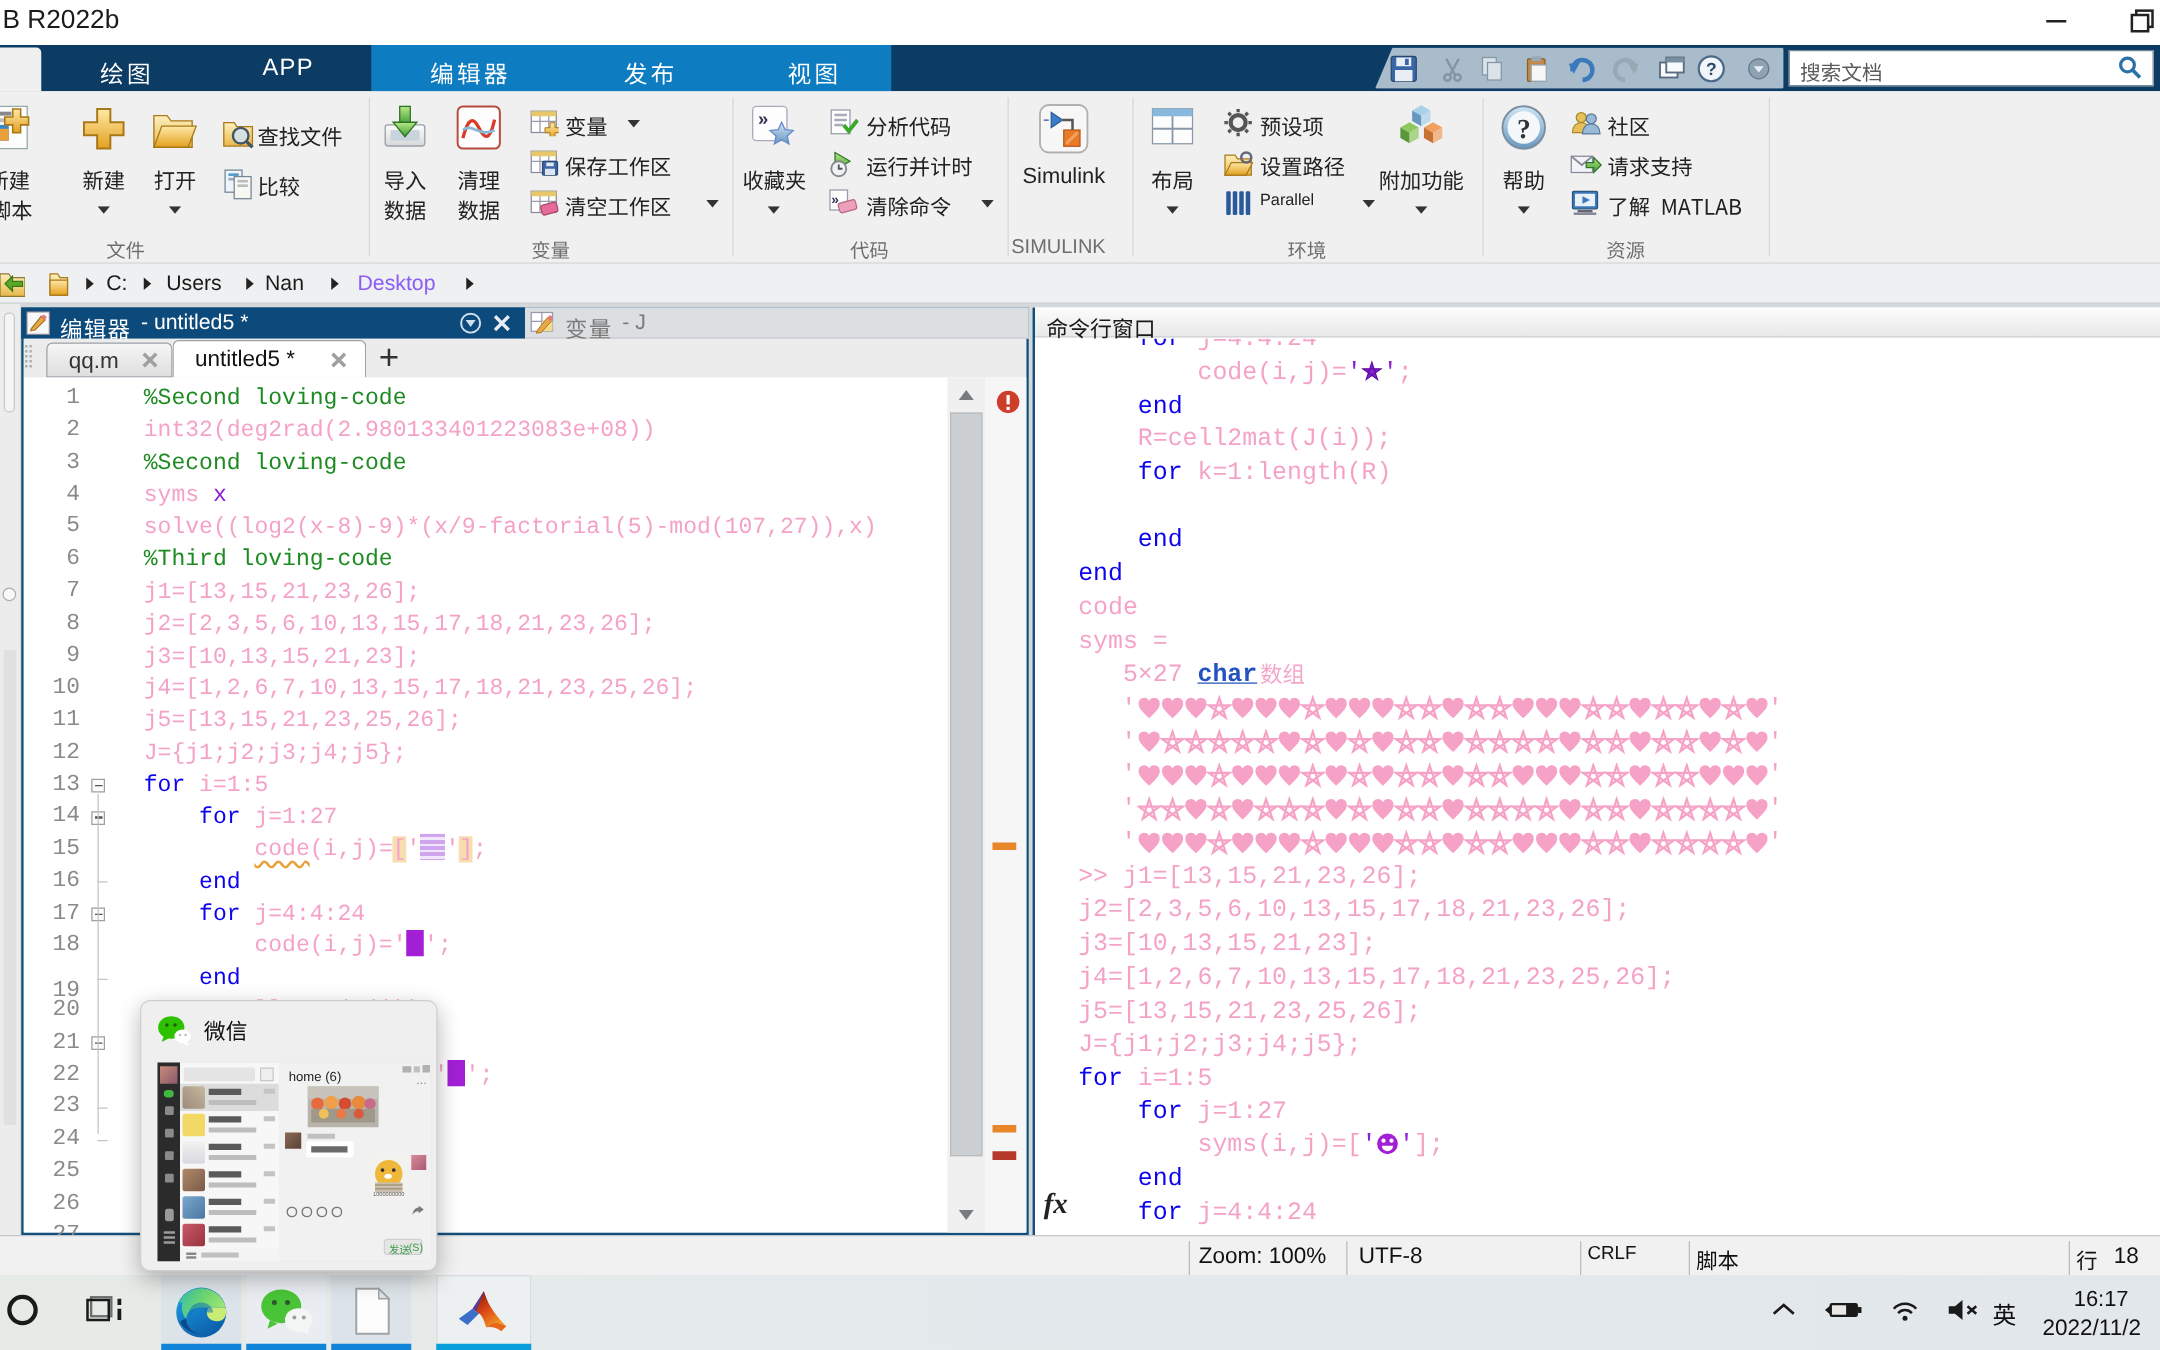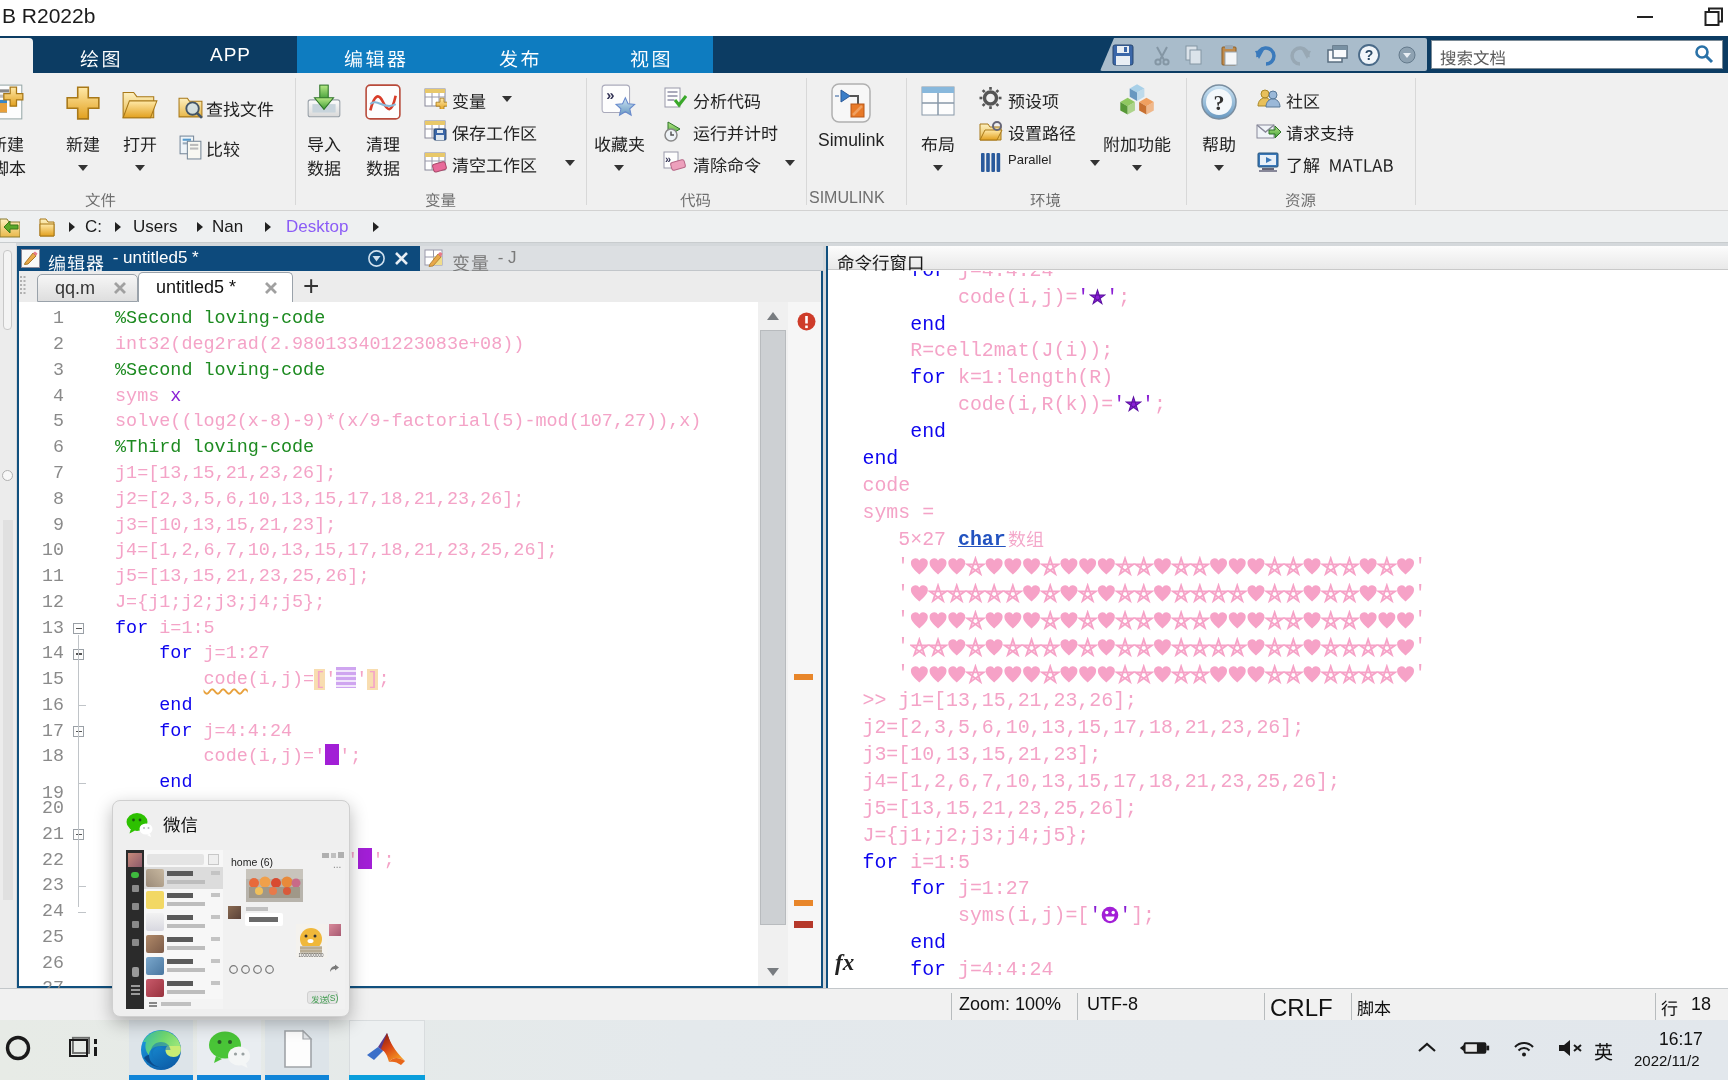--- a/index.html
+++ b/index.html
@@ -741,23 +741,20 @@
   </svg>
 <div class="lat" style="left:835px;top:950px;font-family:'Liberation Serif',serif;font-style:italic;font-weight:bold;font-size:23px;color:#222">fx</div>
 <div class="abs cw" style="left:828px;top:271px;width:900px;height:715px;overflow:hidden">
 <div class="cl" style="left:34.5px;top:-13.3px">    <span class="k">for</span><span class="p"> j=4:4:24</span></div>
 <div class="cl" style="left:34.5px;top:13.6px"><span class="p">        code(i,j)=</span><span class="v">'</span><svg style="vertical-align:-3px" width="17" height="18" viewBox="0 0 18.7 21">
         <use href="#ss" fill="#8a1fd4" stroke="#5a0fa0" stroke-width="1.2"></use>
       </svg><span class="v">'</span><span class="p">;</span></div>
 <div class="cl" style="left:34.5px;top:40.5px">    <span class="k">end</span></div>
 <div class="cl" style="left:34.5px;top:67.4px"><span class="p">    R=cell2mat(J(i));</span></div>
 <div class="cl" style="left:34.5px;top:94.3px">    <span class="k">for</span><span class="p"> k=1:length(R)</span></div>
-<div class="cl" style="left:34.5px;top:121.2px"><span class="p">        code(i,R(k))=</span><span class="v">'</span><svg style="vertical-align:-3px" width="17" height="18" viewBox="0 0 18.7 21">
-        <use href="#ss" fill="#8a1fd4" stroke="#5a0fa0" stroke-width="1.2"></use>
-      </svg><span class="v">'</span><span class="p">;</span></div>
 <div class="cl" style="left:34.5px;top:148.1px">    <span class="k">end</span></div>
 <div class="cl" style="left:34.5px;top:175.0px"><span class="k">end</span></div>
 <div class="cl" style="left:34.5px;top:201.9px"><span class="p">code</span></div>
 <div class="cl" style="left:34.5px;top:228.8px"><span class="p">syms =</span></div>
 <div class="cl" style="left:34.5px;top:255.7px"><span class="p">   5×27 </span><span class="L">char</span></div>
 <svg style="position:absolute;left:180.0px;top:254.2px;" width="36.0" height="24.3" viewBox="0 0 2000 1350">
       <g fill="#f4a6c9" transform="translate(0,1160) scale(1,-1)">
         <use href="#g6570" x="0"></use>
         <use href="#g7ec4" x="1000"></use>
       </g>
@@ -935,21 +932,21 @@
     </svg>
 </div>
 <div class="abs" style="left:0;top:988px;width:1728px;height:32px;background:#f1f1f1;border-top:1px solid #c3c7ca"></div>
 <div class="abs" style="left:951px;top:993px;width:1px;height:27px;background:#b8bcbe"></div>
 <div class="abs" style="left:1077px;top:993px;width:1px;height:27px;background:#b8bcbe"></div>
 <div class="abs" style="left:1264px;top:993px;width:1px;height:27px;background:#b8bcbe"></div>
 <div class="abs" style="left:1351px;top:993px;width:1px;height:27px;background:#b8bcbe"></div>
 <div class="abs" style="left:1655px;top:993px;width:1px;height:27px;background:#b8bcbe"></div>
 <div class="lat" style="left:959px;top:994px;font-size:18px;color:#111">Zoom: 100%</div>
 <div class="lat" style="left:1087px;top:994px;font-size:18px;color:#111">UTF-8</div>
-<div class="lat" style="left:1270px;top:994px;font-size:24px;color:#111">CRLF</div>
+<div class="lat" style="left:1270px;top:994px;font-size:15px;color:#111">CRLF</div>
 <svg style="position:absolute;left:1357.0px;top:995.0px;" width="34.0" height="23.0" viewBox="0 0 2000 1350">
     <g fill="#111" transform="translate(0,1160) scale(1,-1)">
       <use href="#g811a" x="0"></use>
       <use href="#g672c" x="1000"></use>
     </g>
   </svg>
 <svg style="position:absolute;left:1661.0px;top:995.0px;" width="17.0" height="23.0" viewBox="0 0 1000 1350">
     <g fill="#111" transform="translate(0,1160) scale(1,-1)">
       <use href="#g884c" x="0"></use>
     </g>
@@ -1037,21 +1034,21 @@
 <svg style="position:absolute;left:1557px;top:1038px;" width="28" height="20" viewBox="0 0 28 20">
     <path d="M2 7 h5 l6 -5 v16 l-6 -5 h-5 z" fill="#1a1a1a"></path>
     <path d="M17 7 l7 6 M24 7 l-7 6" stroke="#1a1a1a" stroke-width="2"></path>
   </svg>
 <svg style="position:absolute;left:1594.0px;top:1037.0px;" width="19.0" height="25.7" viewBox="0 0 1000 1350">
     <g fill="#111" transform="translate(0,1160) scale(1,-1)">
       <use href="#g82f1" x="0"></use>
     </g>
   </svg>
 <div class="lat" style="left:1659px;top:1029px;font-size:17.5px;color:#111">16:17</div>
-<div class="lat" style="left:1634px;top:1052px;font-size:15px;color:#111">2022/11/2</div>
+<div class="lat" style="left:1634px;top:1052px;font-size:18px;color:#111">2022/11/2</div>
 <div class="abs" style="left:112px;top:800px;width:238px;height:217px;background:#efefef;border:1px solid #cfcfcf;border-radius:8px;box-shadow:0 6px 18px rgba(0,0,0,0.28);z-index:50">
 <svg style="position:absolute;left:12px;top:11px;" width="28" height="26" viewBox="0 0 28 26">
       <ellipse cx="12" cy="10" rx="10.5" ry="9" fill="#2dc100"></ellipse>
       <path d="M6 16.5 l-1.5 5 5.5 -3 z" fill="#2dc100"></path>
 <circle cx="8.5" cy="8" r="1.4" fill="#1a5a10"></circle>
       <circle cx="15" cy="8" r="1.4" fill="#1a5a10"></circle>
 <ellipse cx="21" cy="17" rx="6.5" ry="5.5" fill="#fff"></ellipse>
       <path d="M25 21.5 l1 3.5 -4 -2 z" fill="#fff"></path>
 <circle cx="19" cy="16" r="1" fill="#b8bcbc"></circle>
       <circle cx="23.5" cy="16" r="1" fill="#b8bcbc"></circle>

